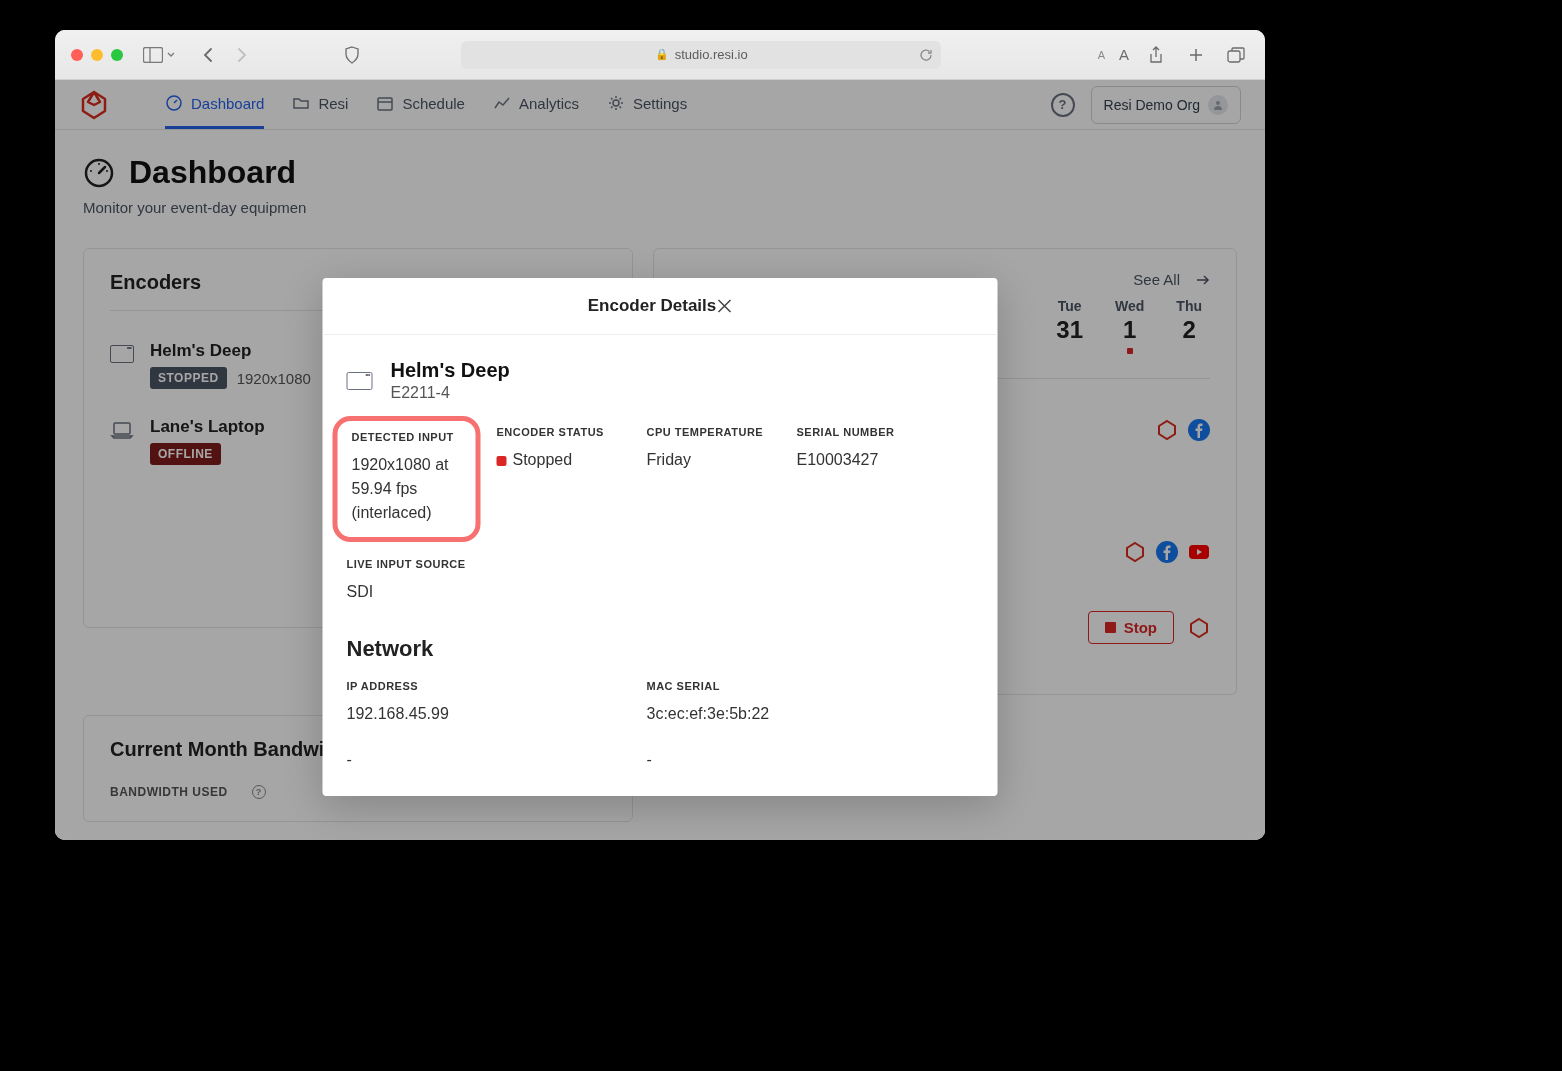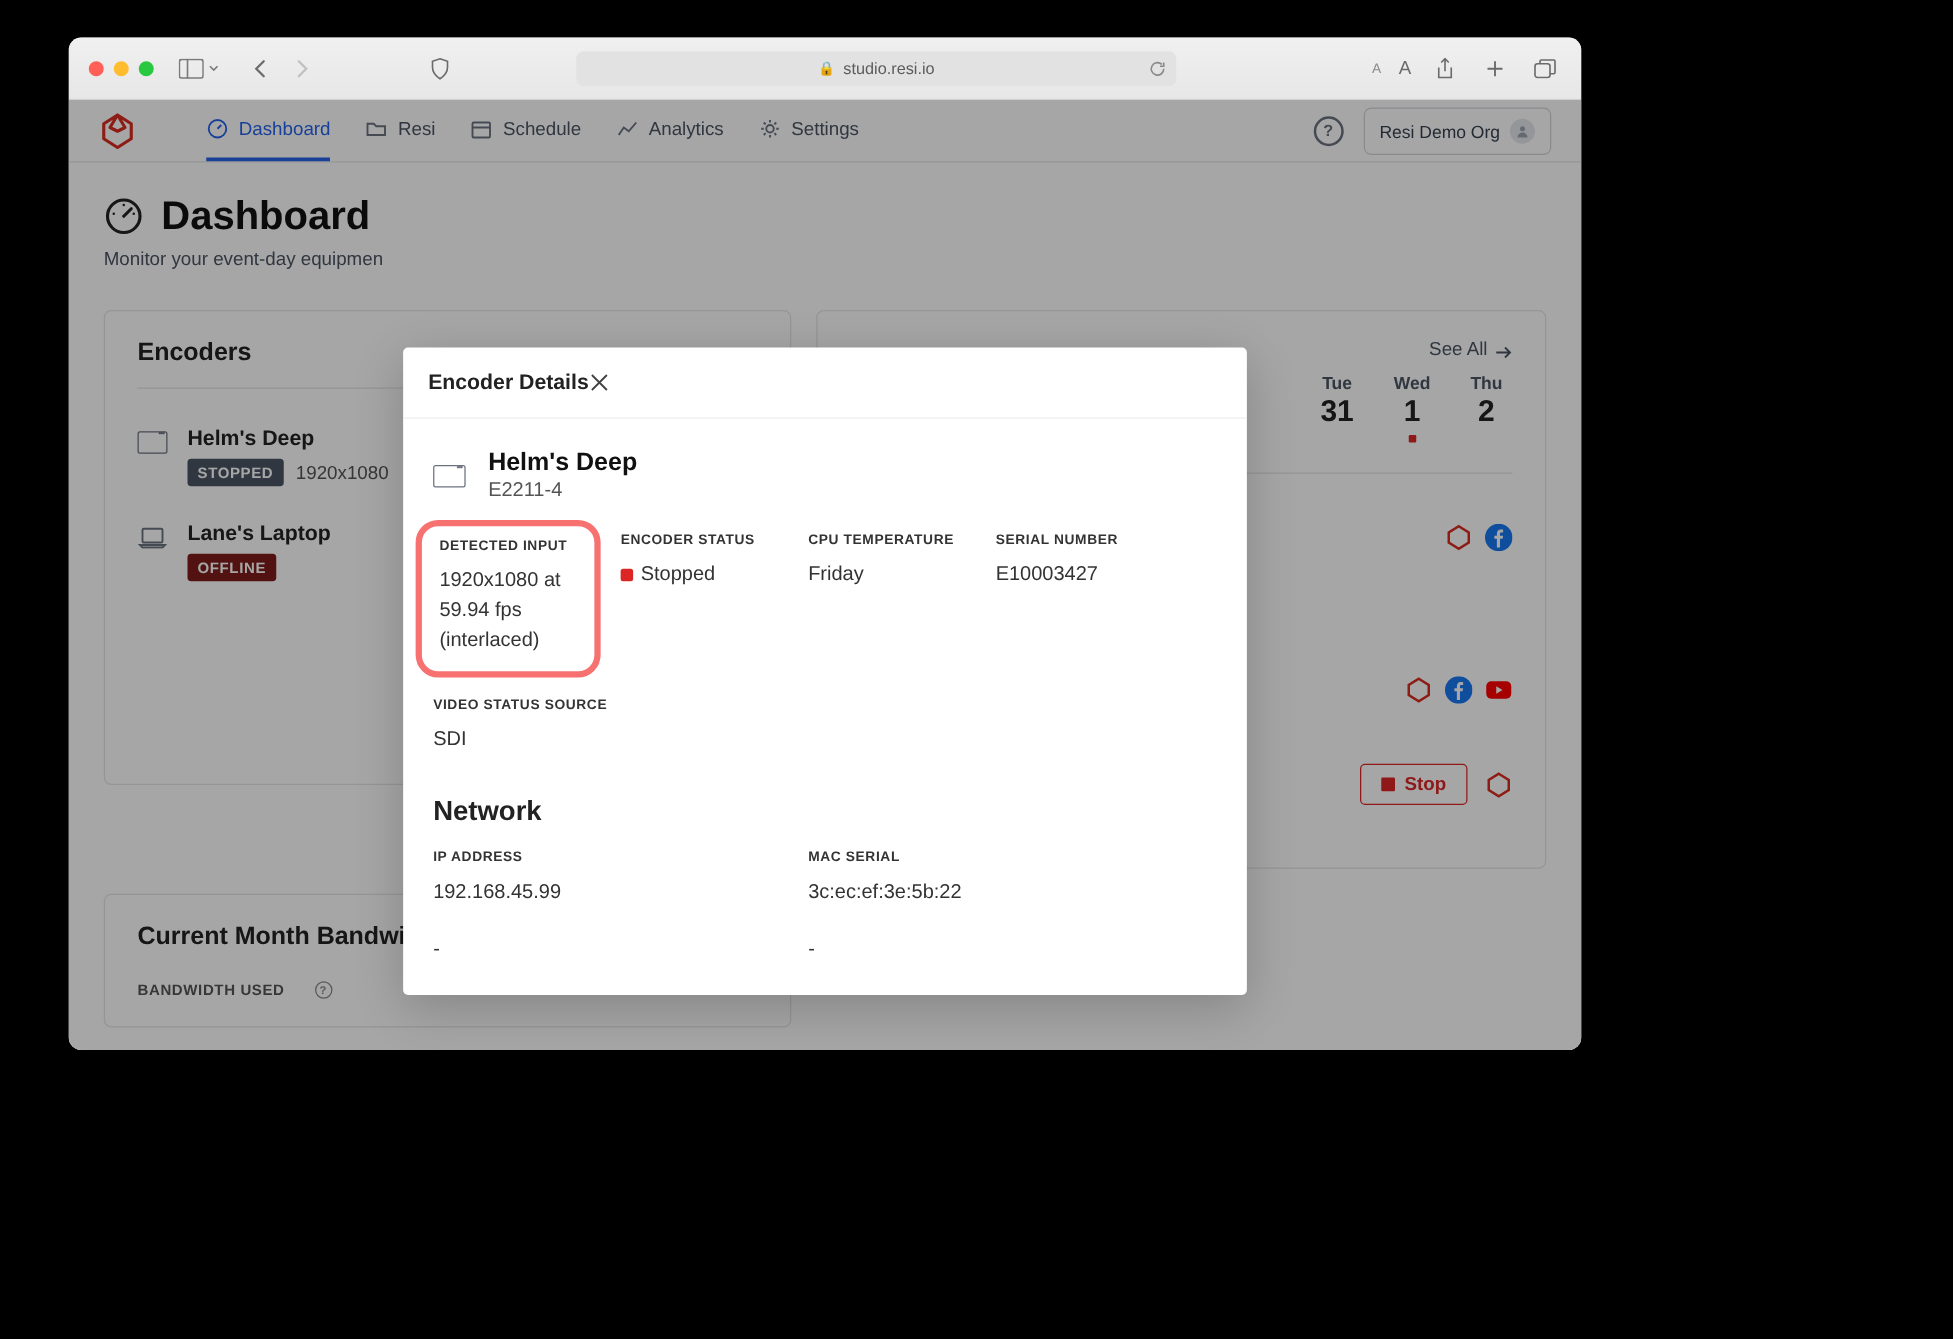--- a/index.html
+++ b/index.html
@@ -68,40 +68,40 @@
     .badge.offline { background: #7f1d1d; color: #fff; }
     .badge.live { background: #dc2626; color: #fff; font-size: 11px; padding: 2px 6px; }
     .encoder-res { font-size: 15px; color: #555; }
     
     
     .days-row { display: flex; gap: 32px; justify-content: flex-end; padding-right: 8px; }
     .day-cell { text-align: center; }
     .day-name { font-size: 14px; font-weight: 600; color: #4b5563; }
     .day-num { font-size: 24px; font-weight: 700; color: #222; margin-top: 2px; }
     .day-dot { width: 6px; height: 6px; background: #dc2626; border-radius: 1px; margin: 4px auto 0; }
-    .see-all { display: flex; align-items: flex-end; gap: 6px; color: #4b5563; font-size: 15px; cursor: pointer; float: right; }
+    .see-all { display: flex; align-items: center; gap: 16px; color: #4b5563; font-size: 15px; cursor: pointer; float: right; }
     
     .social-row { display: flex; gap: 10px; justify-content: flex-end; margin-top: 40px; }
     
     .event-row { margin-top: 24px; }
     .event-time { font-size: 13px; color: #6b7280; }
     .event-name-row { display: flex; align-items: center; gap: 10px; margin-top: 2px; }
     .event-name { font-size: 19px; font-weight: 700; color: #222; }
     .event-type { display: flex; align-items: center; gap: 6px; font-size: 15px; color: #6b7280; margin-top: 4px; }
     .event-right { float: right; display: flex; align-items: center; gap: 14px; margin-top: -40px; }
     .stop-btn { border: 1.5px solid #dc2626; color: #dc2626; background: #fff; border-radius: 4px; padding: 7px 16px; font-size: 15px; font-weight: 600; display: flex; align-items: center; gap: 8px; cursor: pointer; }
     .stop-sq { width: 11px; height: 11px; background: #dc2626; border-radius: 1px; }
     
     .bandwidth-card { width: 550px; margin-top: 20px; border: 1px solid #e5e5e5; border-radius: 6px; padding: 22px 26px; }
     .bw-header { display: flex; justify-content: space-between; align-items: center; }
     .bw-label { font-size: 12px; font-weight: 700; color: #555; letter-spacing: 0.5px; display: flex; align-items: center; gap: 24px; margin-top: 24px; }
     
     
     .modal { position: absolute; left: 50%; top: 198px; transform: translateX(-50%); width: 675px; background: #fff; border-radius: 4px; box-shadow: 0 10px 40px rgba(0,0,0,0.2); z-index: 100; }
-    .modal-header { display: flex; justify-content: flex-start; align-items: center; padding: 18px 20px; border-bottom: 1px solid #eee; }
+    .modal-header { display: flex; justify-content: center; align-items: center; padding: 18px 20px; border-bottom: 1px solid #eee; }
     .modal-title { font-size: 17px; font-weight: 700; color: #222; }
     .modal-close { font-size: 20px; color: #555; cursor: pointer; background: none; border: none; }
     .modal-body { padding: 24px; }
     .modal-enc-header { display: flex; align-items: center; gap: 18px; margin-bottom: 24px; }
     .modal-enc-icn { width: 26px; height: 18px; border: 1.5px solid #6b7280; border-radius: 2px; position: relative; }
     .modal-enc-icn::after { content: "•••"; position: absolute; right: 2px; top: -2px; font-size: 7px; color: #6b7280; letter-spacing: -1px; }
     .modal-enc-name { font-size: 20px; font-weight: 700; color: #111; }
     .modal-enc-model { font-size: 16px; color: #555; margin-top: 2px; }
     
     .detail-grid { display: grid; grid-template-columns: 150px 150px 150px 150px; gap: 10px 0; }
@@ -451,21 +451,21 @@
             <div class="detail-label">CPU TEMPERATURE</div>
             <div class="detail-value">Friday</div>
           </div>
           <div class="detail-cell">
             <div class="detail-label">SERIAL NUMBER</div>
             <div class="detail-value">E10003427</div>
           </div>
         </div>
 
         <div style="margin-top:28px;">
-          <div class="detail-label">VIDEO STATUS SOURCE</div>
+          <div class="detail-label">LIVE INPUT SOURCE</div>
           <div class="detail-value">SDI</div>
         </div>
 
         <div class="section-h">Network</div>
         <div class="net-grid">
           <div>
             <div class="detail-label">IP ADDRESS</div>
             <div class="detail-value">192.168.45.99</div>
           </div>
           <div>

